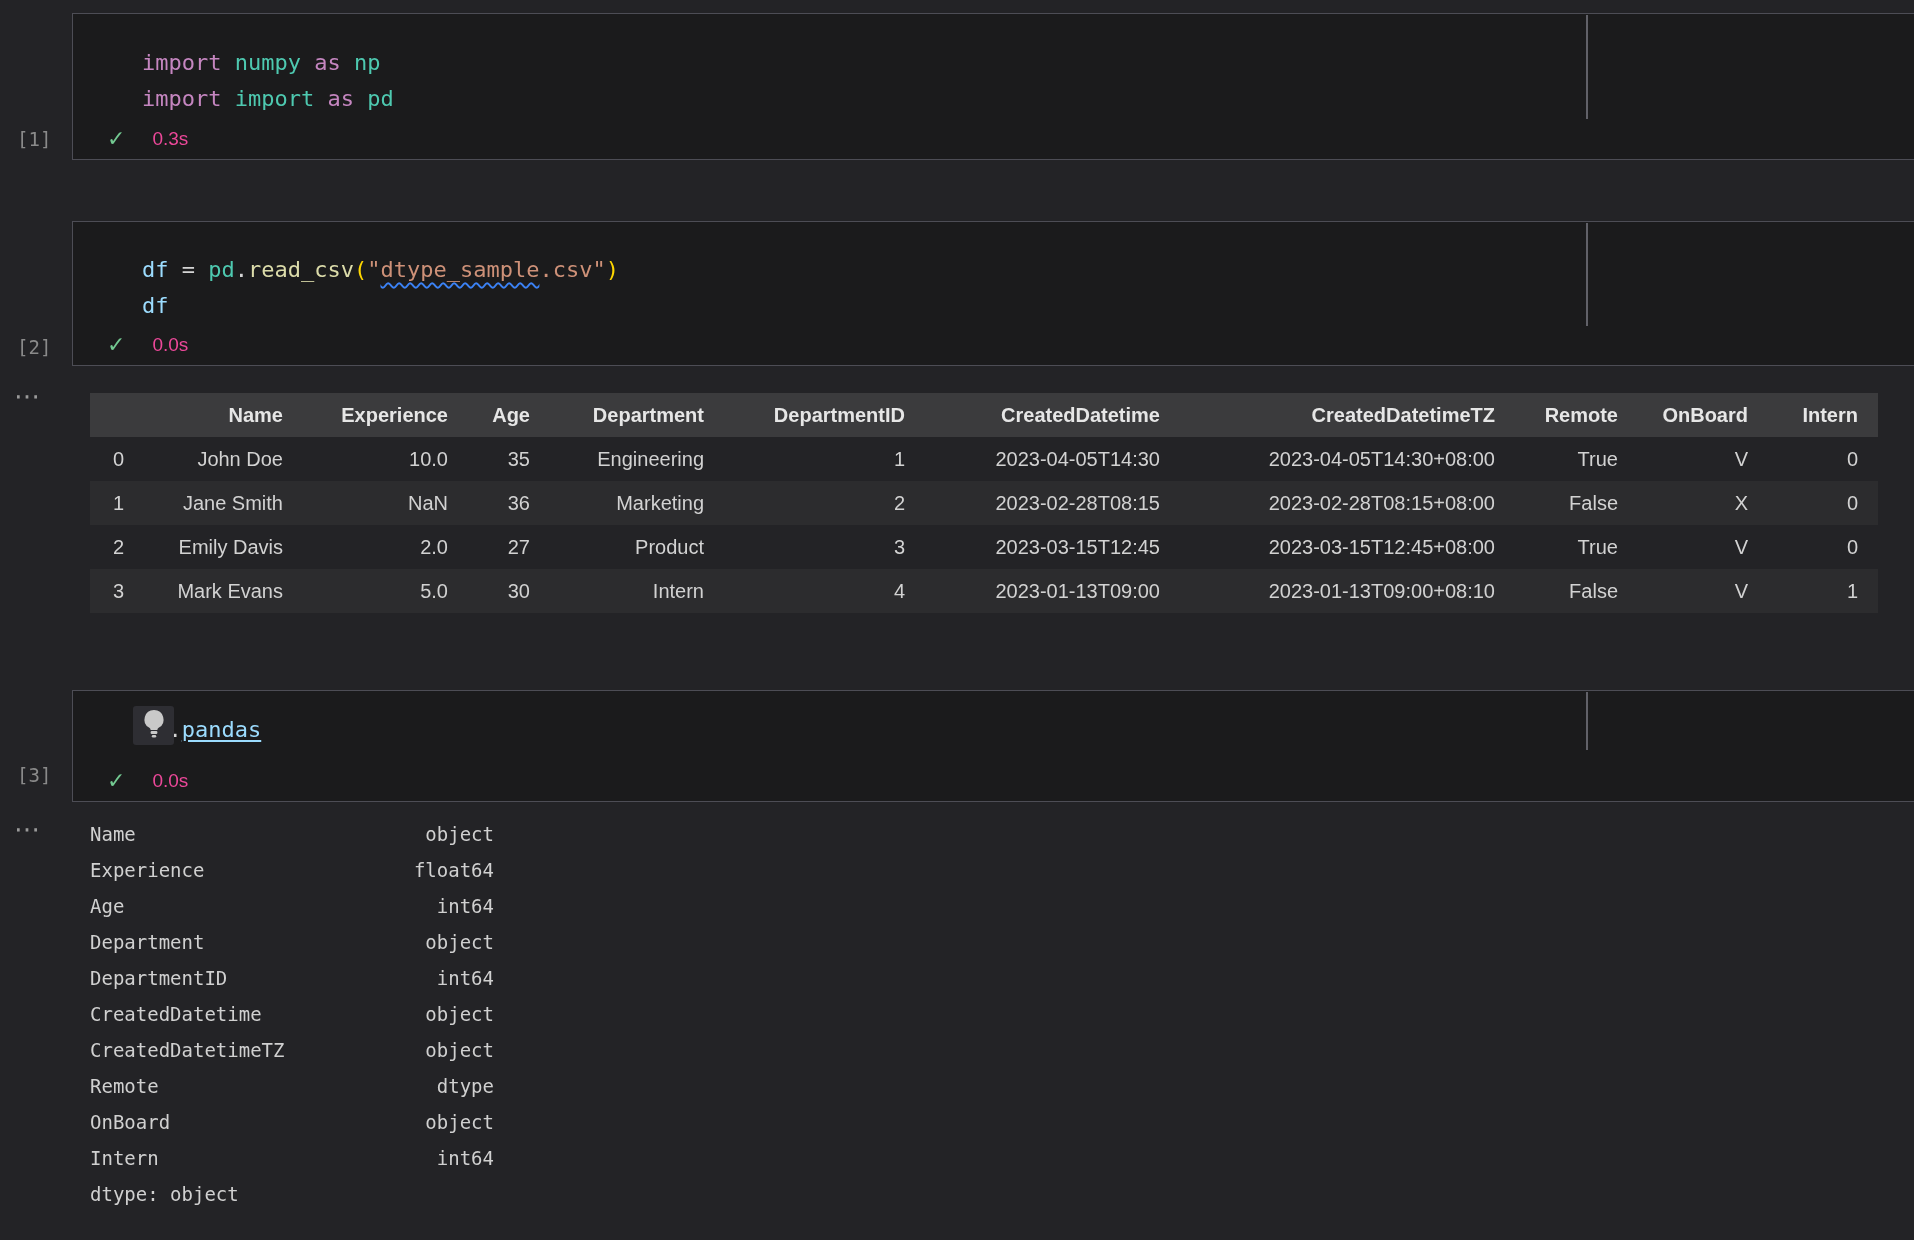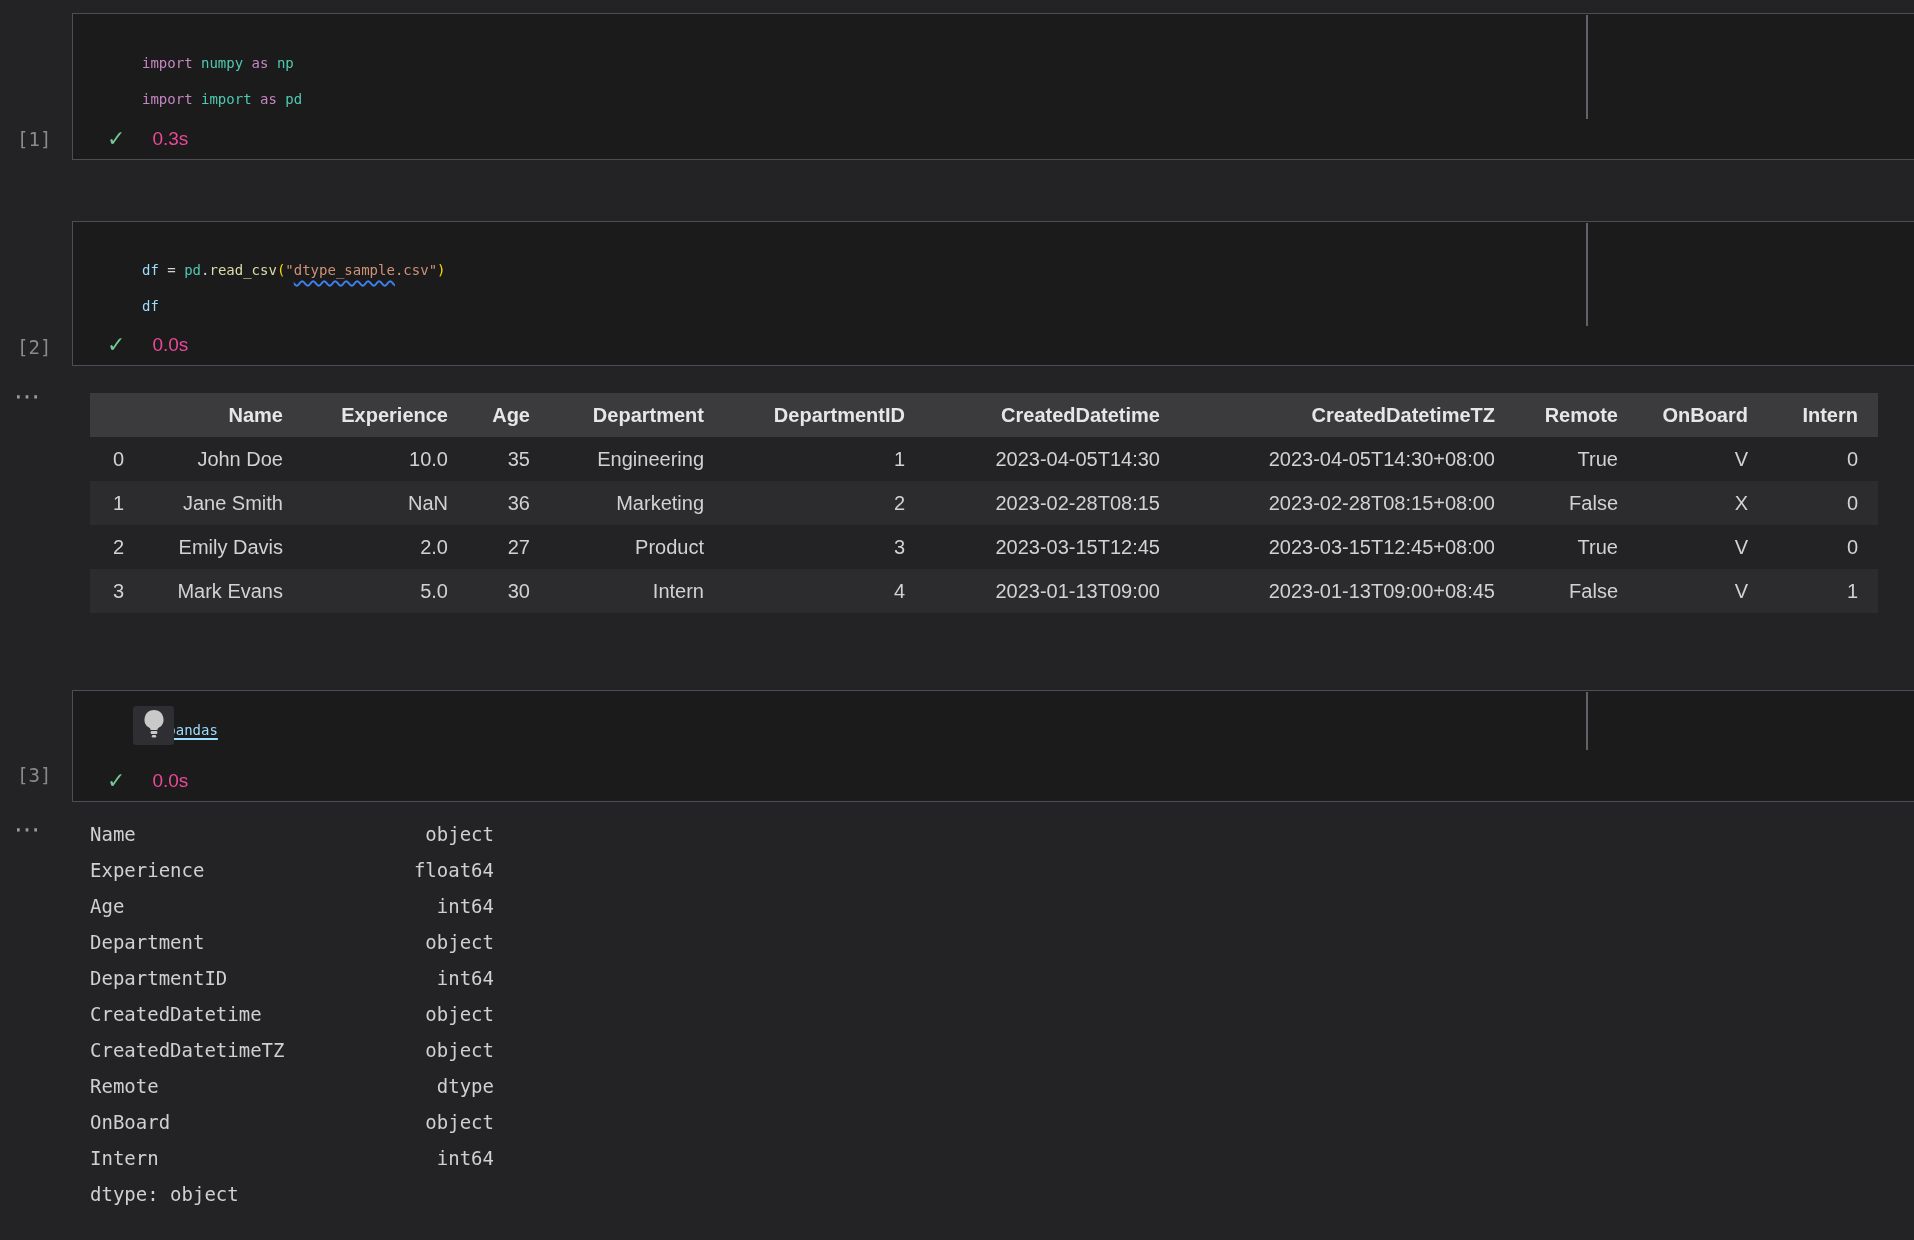--- a/index.html
+++ b/index.html
@@ -3,21 +3,21 @@
 <meta charset="utf-8">
 <style>
   html,body{margin:0;padding:0;width:1914px;height:1240px;background:#232326;overflow:hidden;
             font-family:"Liberation Sans",sans-serif;}
   .abs{position:absolute;}
 
   
   .cell{position:absolute;left:72px;right:0;background:#1b1b1c;
         border-top:1.5px solid #4d4d55;border-bottom:1.5px solid #4d4d55;border-left:1.5px solid #4d4d55;}
   .code-area{position:relative;}
-  .code-line{font-family:"DejaVu Sans Mono","Liberation Mono",monospace;font-size:14px;line-height:36px;
+  .code-line{font-family:"DejaVu Sans Mono","Liberation Mono",monospace;font-size:22px;line-height:36px;
              white-space:pre;color:#d4d4d4;padding-left:69px;}
   .kw{color:#C586C0;} .mod{color:#4EC9B0;} .var{color:#9CDCFE;} .fn{color:#DCDCAA;}
   .op{color:#d4d4d4;} .paren{color:#FFD700;} .str{color:#CE9178;}
   .sq{text-decoration-line:underline;text-decoration-style:wavy;text-decoration-color:#3B82F6;
       text-decoration-thickness:1.5px;text-underline-offset:5px;}
   .link{text-decoration-line:underline;text-decoration-style:solid;text-decoration-color:#9CDCFE;
         text-decoration-thickness:1.5px;text-underline-offset:3px;}
   .ruler{position:absolute;top:1px;width:1.5px;background:#616168;left:1513px;}
   .cell-status{position:absolute;left:34px;bottom:9px;display:flex;align-items:center;}
   .check{color:#73C991;font-size:22px;line-height:22px;}
@@ -140,21 +140,21 @@
         <td class="col10">0</td>
       </tr>
       <tr>
         <td class="col0">3</td>
         <td class="col1">Mark Evans</td>
         <td class="col2">5.0</td>
         <td class="col3">30</td>
         <td class="col4">Intern</td>
         <td class="col5">4</td>
         <td class="col6">2023-01-13T09:00</td>
-        <td class="col7">2023-01-13T09:00+08:45</td>
+        <td class="col7">2023-01-13T09:00+08:10</td>
         <td class="col8">False</td>
         <td class="col9">V</td>
         <td class="col10">1</td>
       </tr>
     </tbody>
 </table>
 
 <div class="cell" style="top:690px;height:110px;">
   <div class="code-area" style="padding-top:21px;">
     <div>

